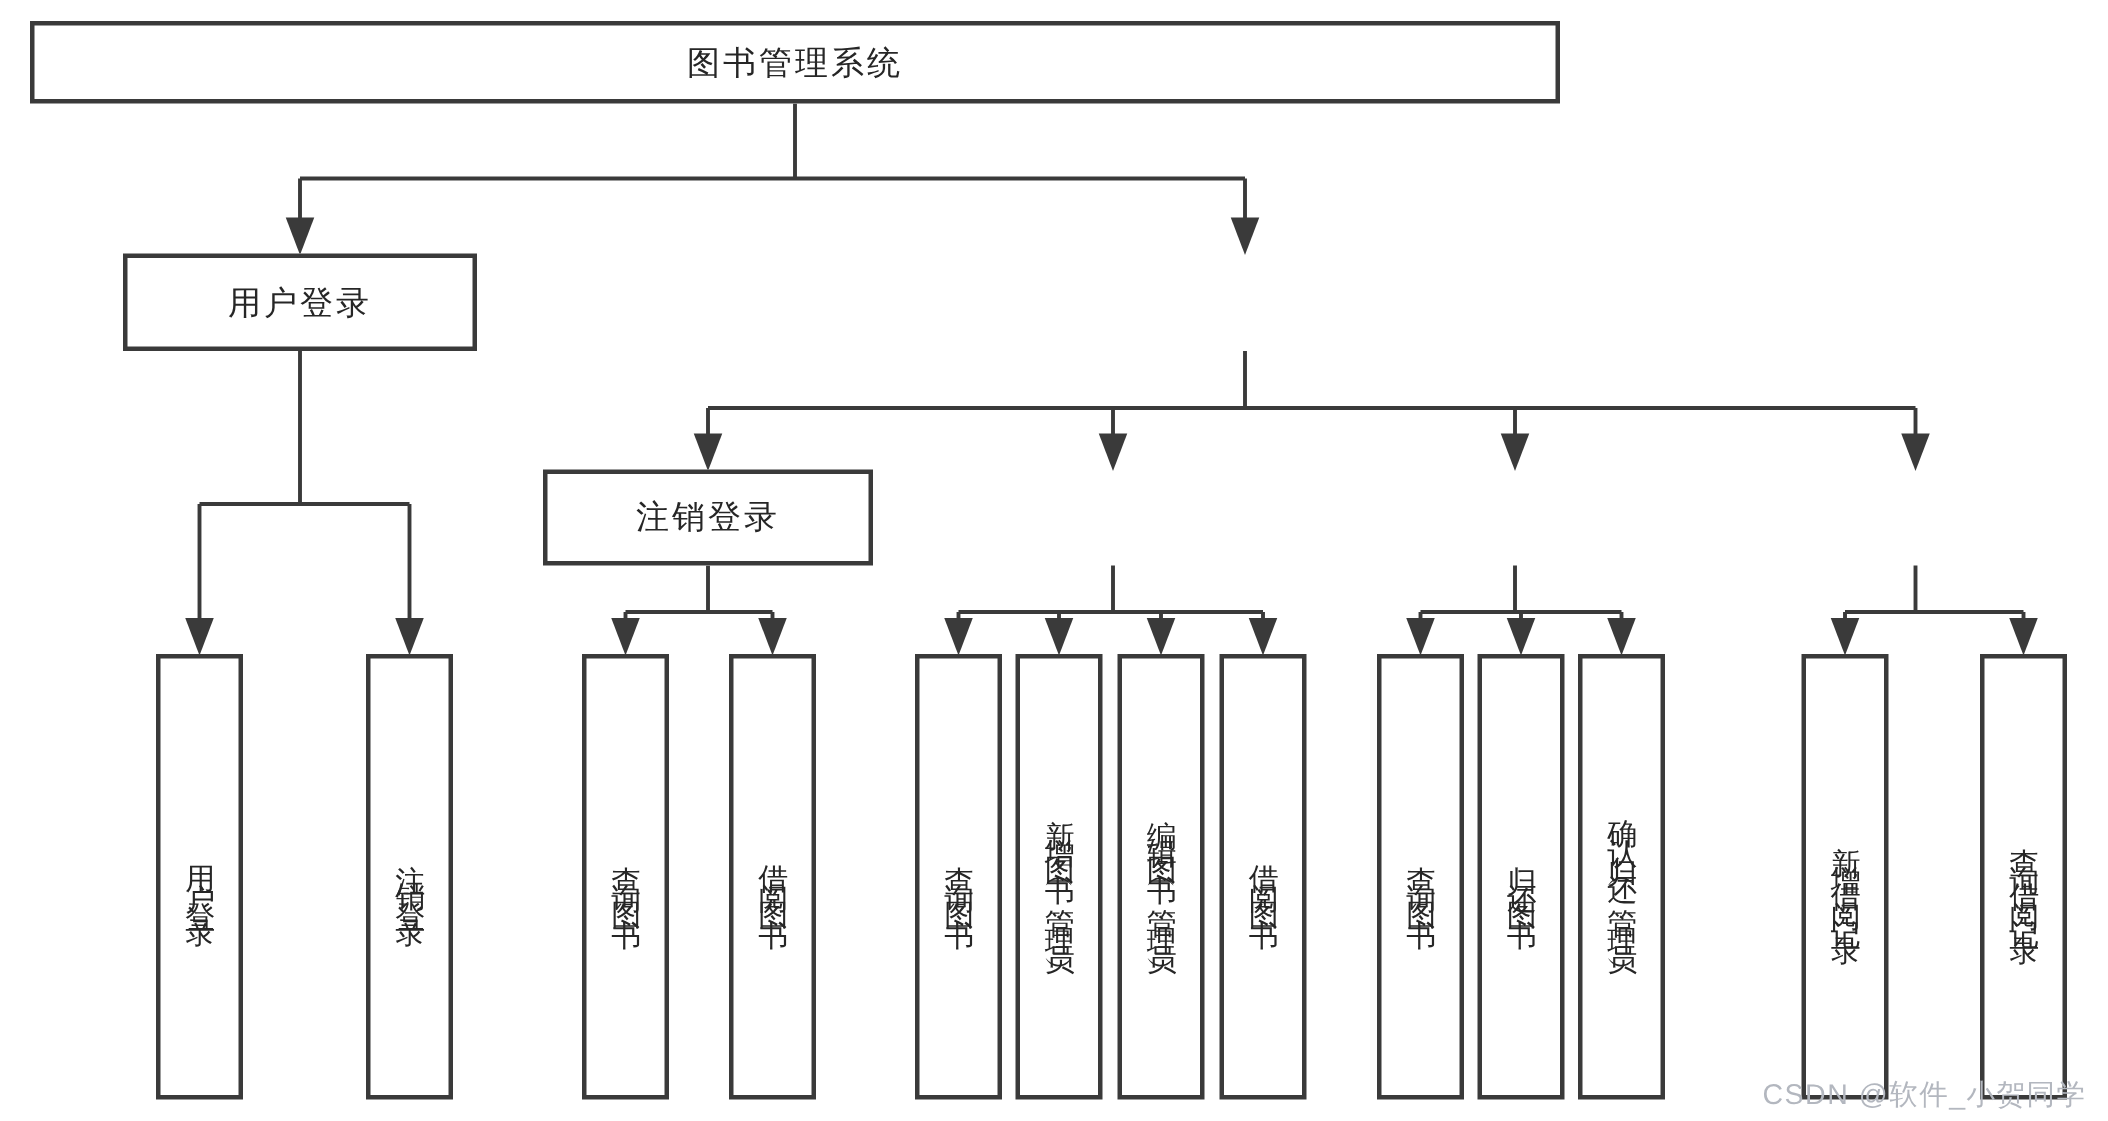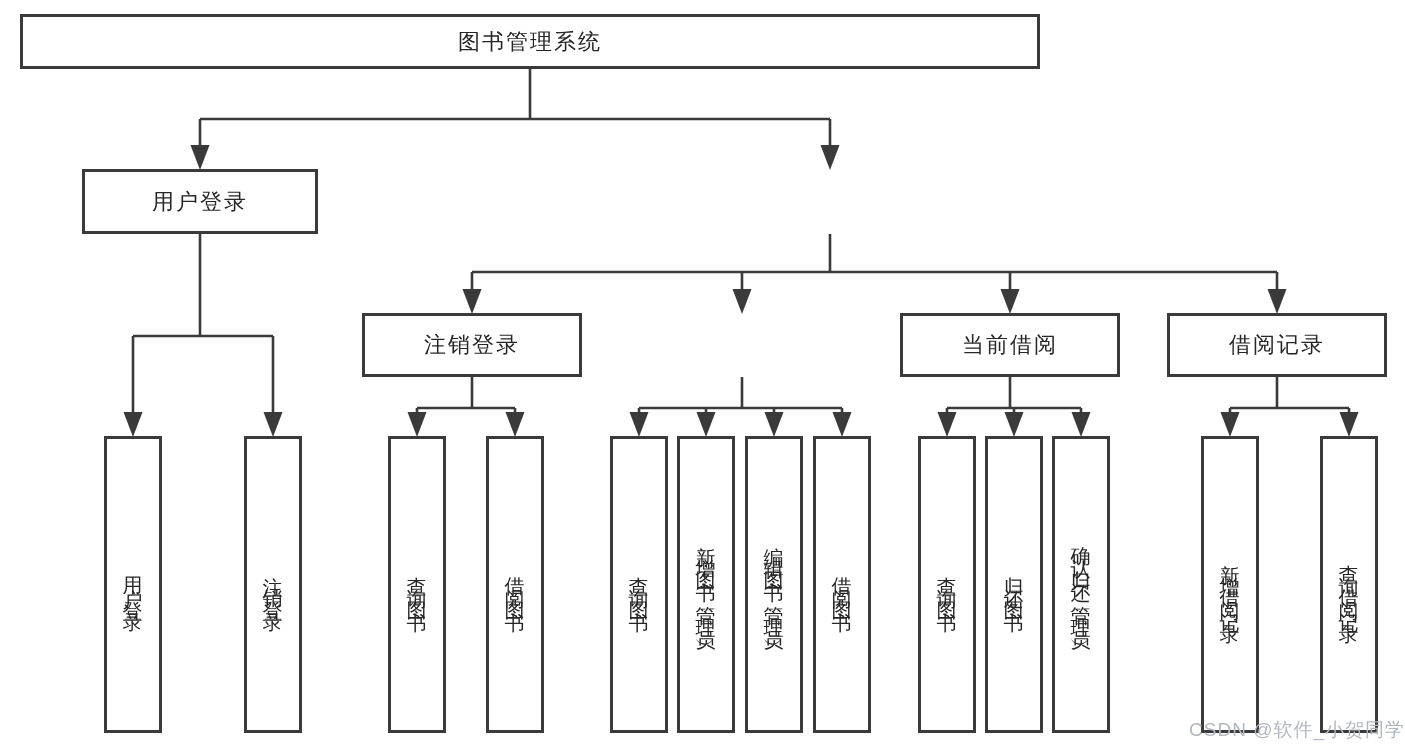--- a/index.html
+++ b/index.html
@@ -29,21 +29,21 @@
   .node.v span{
     writing-mode:vertical-rl;
     text-orientation:mixed;
     font-size:20px;
     letter-spacing:12px;
     line-height:1;
     white-space:nowrap;
   }
   .watermark{
     position:absolute;
-    right:0;bottom:4px;
+    right:14px;bottom:4px;
     font-size:19px;
     color:#b3b7bf;
     letter-spacing:1px;
     z-index:3;
     white-space:nowrap;
   }
 </style>
 </head>
 <body>
 
@@ -122,26 +122,20 @@
     <span>图书管理系统</span>
   </div>
 
   <div class="node h" style="left:82px;top:169px;width:236px;height:65px">
     <span>用户登录</span>
   </div>
 
   <div class="node h" style="left:362px;top:313px;width:220px;height:64px">
     <span>注销登录</span>
   </div>
-  <div class="node h" style="left:900px;top:313px;width:220px;height:64px">
-    <span>当前借阅</span>
-  </div>
-  <div class="node h" style="left:1167px;top:313px;width:220px;height:64px">
-    <span>借阅记录</span>
-  </div>
 
   <div class="node v" style="left:104px;top:436px;width:58px;height:297px">
     <span>用户登录</span>
   </div>
   <div class="node v" style="left:244px;top:436px;width:58px;height:297px">
     <span>注销登录</span>
   </div>
 
   <div class="node v" style="left:388px;top:436px;width:58px;height:297px">
     <span>查询图书</span>

